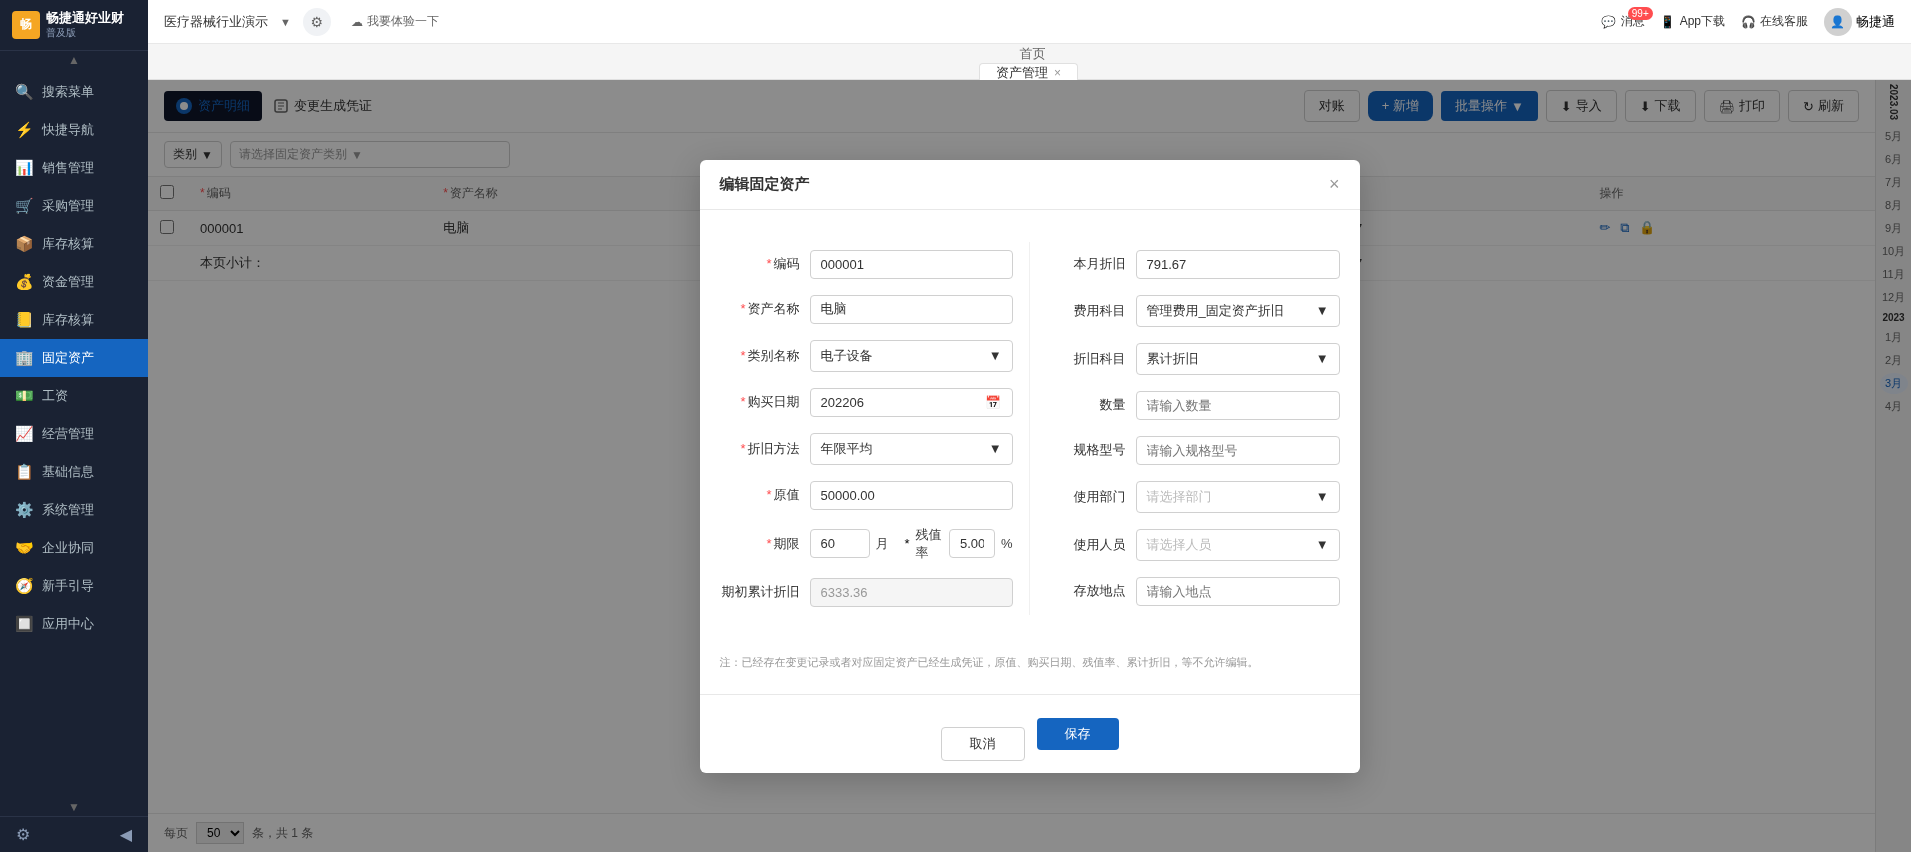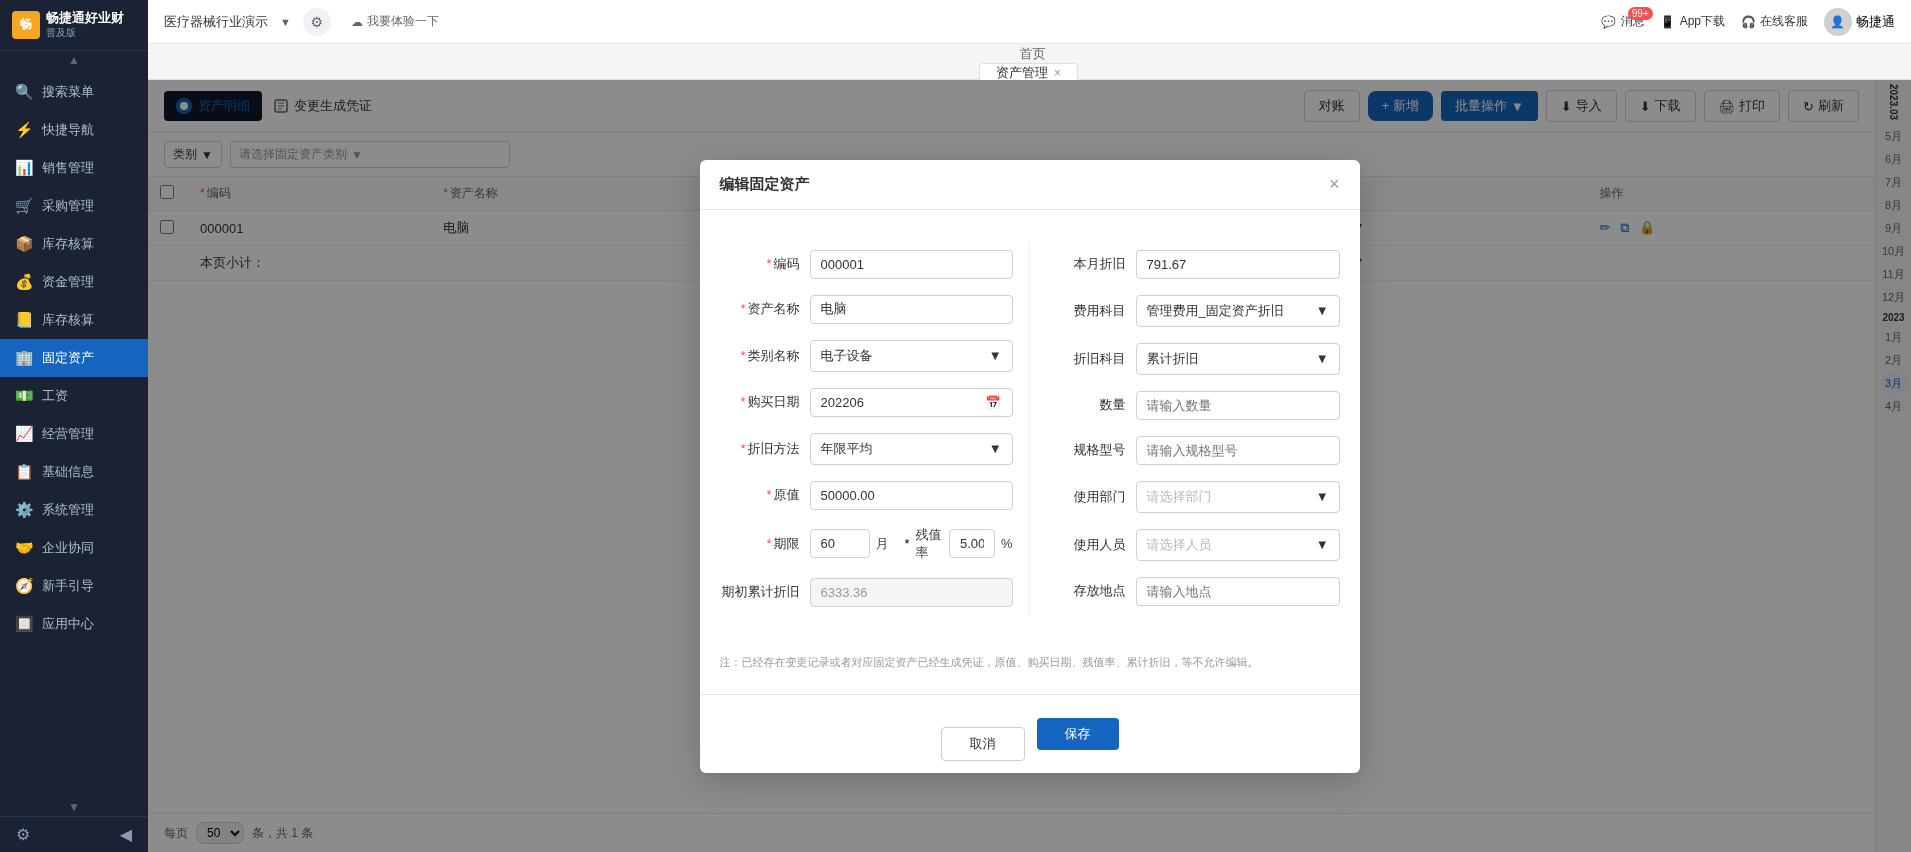--- a/index.html
+++ b/index.html
@@ -69,21 +69,21 @@
     
     .asset-table { flex: 1; overflow: auto; }
     .table { width: 100%; border-collapse: collapse; }
     .table th { background: #fafafa; border-bottom: 1px solid #e8e8e8; padding: 8px 12px; font-size: 12px; color: #666; font-weight: normal; text-align: left; white-space: nowrap; }
     .table td { border-bottom: 1px solid #f0f0f0; padding: 8px 12px; font-size: 13px; color: #333; white-space: nowrap; }
     .table .required { color: #ff4d4f; margin-right: 2px; }
     .checkbox { width: 14px; height: 14px; cursor: pointer; }
 
     
     .pagination { padding: 8px 16px; display: flex; align-items: center; gap: 8px; font-size: 12px; color: #666; border-top: 1px solid #e8e8e8; }
-    .page-select { border: 1px solid #d0d0d0; border-radius: 8px; padding: 2px 6px; font-size: 12px; }
+    .page-select { border: 1px solid #d0d0d0; border-radius: 0; padding: 2px 6px; font-size: 12px; }
 
     
     .date-sidebar { width: 36px; background: #f5f5f5; border-left: 1px solid #e0e0e0; display: flex; flex-direction: column; align-items: center; padding: 4px 0; gap: 2px; font-size: 11px; }
     .date-item { width: 28px; text-align: center; padding: 3px 2px; cursor: pointer; border-radius: 3px; color: #666; }
     .date-item.highlight { background: #e8f0fe; color: #1565c0; border-radius: 50%; }
 
     
     .overlay { position: absolute; top: 0; left: 0; right: 0; bottom: 0; background: rgba(0,0,0,0.45); z-index: 100; display: flex; align-items: center; justify-content: center; }
 
     

